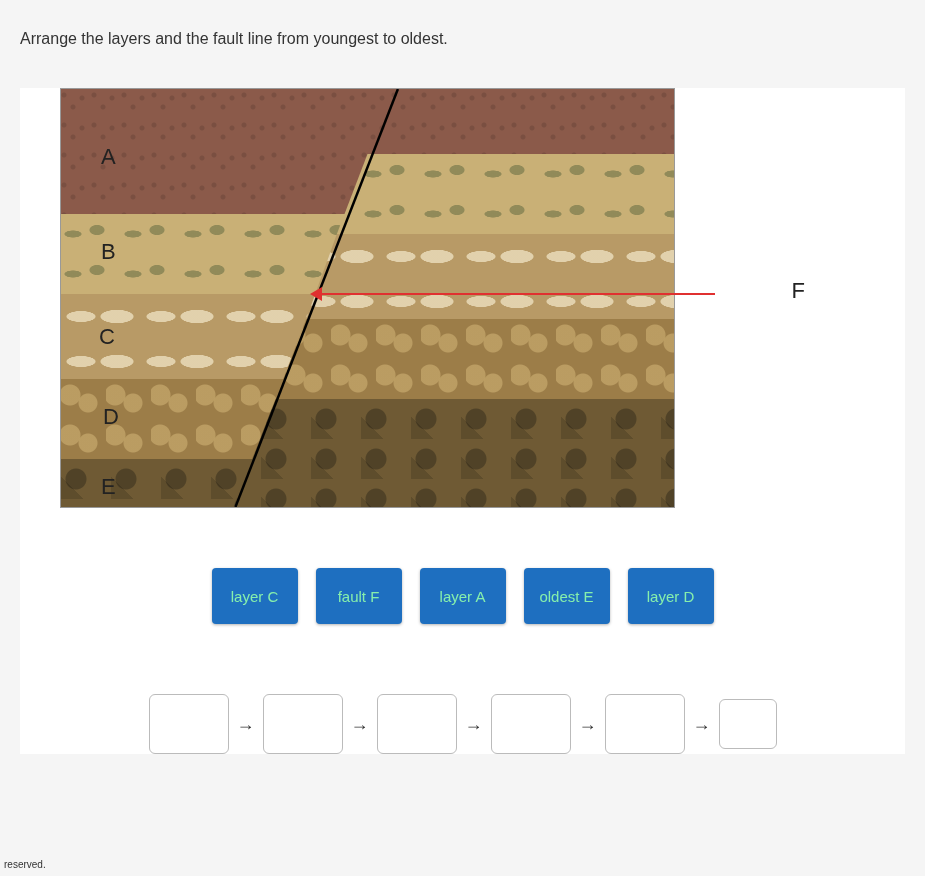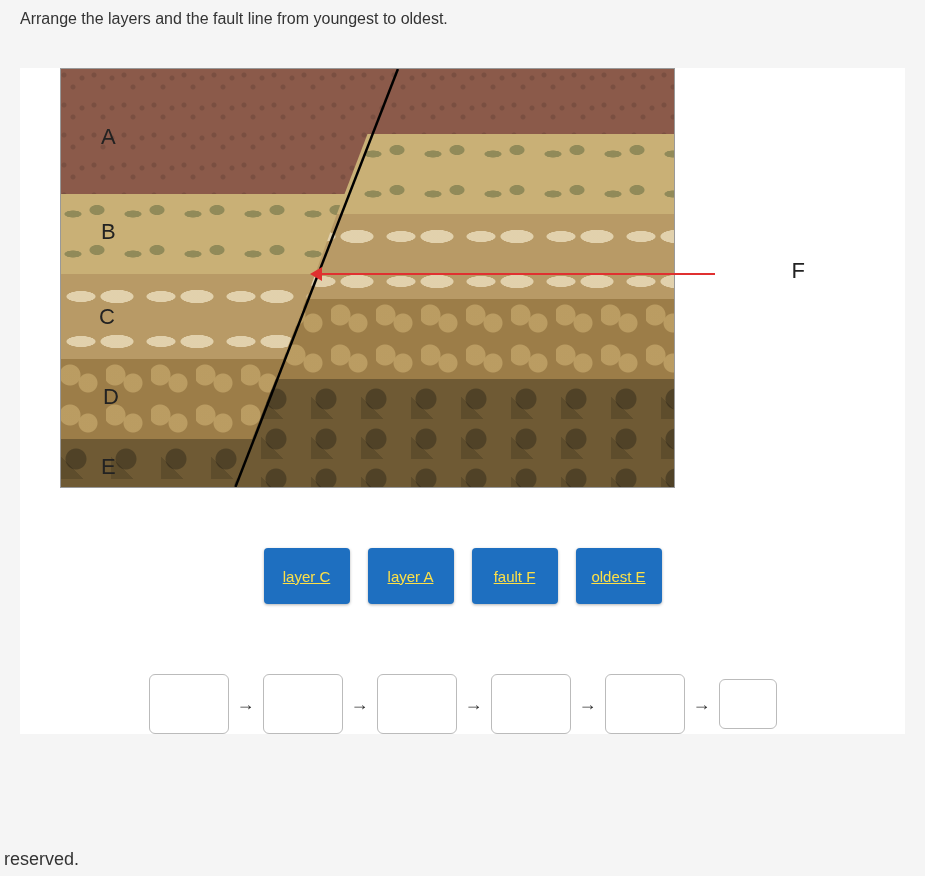--- a/index.html
+++ b/index.html
@@ -8,20 +8,21 @@
     background: #f5f5f5;
     width: 925px;
     height: 876px;
     padding: 10px 20px;
     position: relative;
   }
   .instruction {
     font-size: 16px;
     color: #333;
     margin-bottom: 40px;
+    margin-top: 20px;
   }
   .content-area {
     background: #fff;
     padding: 0;
     margin: 0;
   }
   .diagram-wrap {
     position: relative;
     width: 700px;
     margin-left: 40px;
@@ -97,31 +98,30 @@
   }
   .tiles {
     display: flex;
     gap: 18px;
     justify-content: center;
     margin-bottom: 70px;
     flex-wrap: wrap;
   }
   .tile {
     background: #1e6fc0;
-    color: #fde047;
+    color: #86efac;
     font-size: 15px;
     width: 86px;
     height: 56px;
     display: flex;
     align-items: center;
     justify-content: center;
     border-radius: 4px;
     cursor: grab;
     box-shadow: 0 1px 3px rgba(0,0,0,.3);
-    text-decoration: underline;
   }
   .drop-row {
     display: flex;
     gap: 8px;
     justify-content: center;
     align-items: center;
     margin-bottom: 40px;
   }
   .drop {
     width: 80px;
@@ -132,21 +132,21 @@
   }
   .drop.small { width: 58px; height: 50px; }
   .arr {
     font-size: 18px;
     color: #333;
   }
   .footer {
     position: absolute;
     bottom: 6px;
     left: 4px;
-    font-size: 18px;
+    font-size: 10px;
     color: #333;
   }
 </style>
 </head>
 <body>
 
 <div class="instruction">Arrange the layers and the fault line from youngest to oldest.</div>
 
 <div class="content-area">
 
@@ -172,23 +172,24 @@
       <div class="label" style="top:235px; left:38px;">C</div>
       <div class="label" style="top:315px; left:42px;">D</div>
       <div class="label" style="top:385px; left:40px;">E</div>
     </div>
     <div class="arrow"></div>
     <div class="f-label">F</div>
   </div>
 
   <div class="tiles">
     <div class="tile">layer C</div>
+    <div class="tile">fault F</div>
     <div class="tile">layer A</div>
-    <div class="tile">fault F</div>
     <div class="tile">oldest E</div>
+    <div class="tile">layer D</div>
   </div>
 
   <div class="drop-row">
     <div class="drop"></div>
     <span class="arr">→</span>
     <div class="drop"></div>
     <span class="arr">→</span>
     <div class="drop"></div>
     <span class="arr">→</span>
     <div class="drop"></div>

